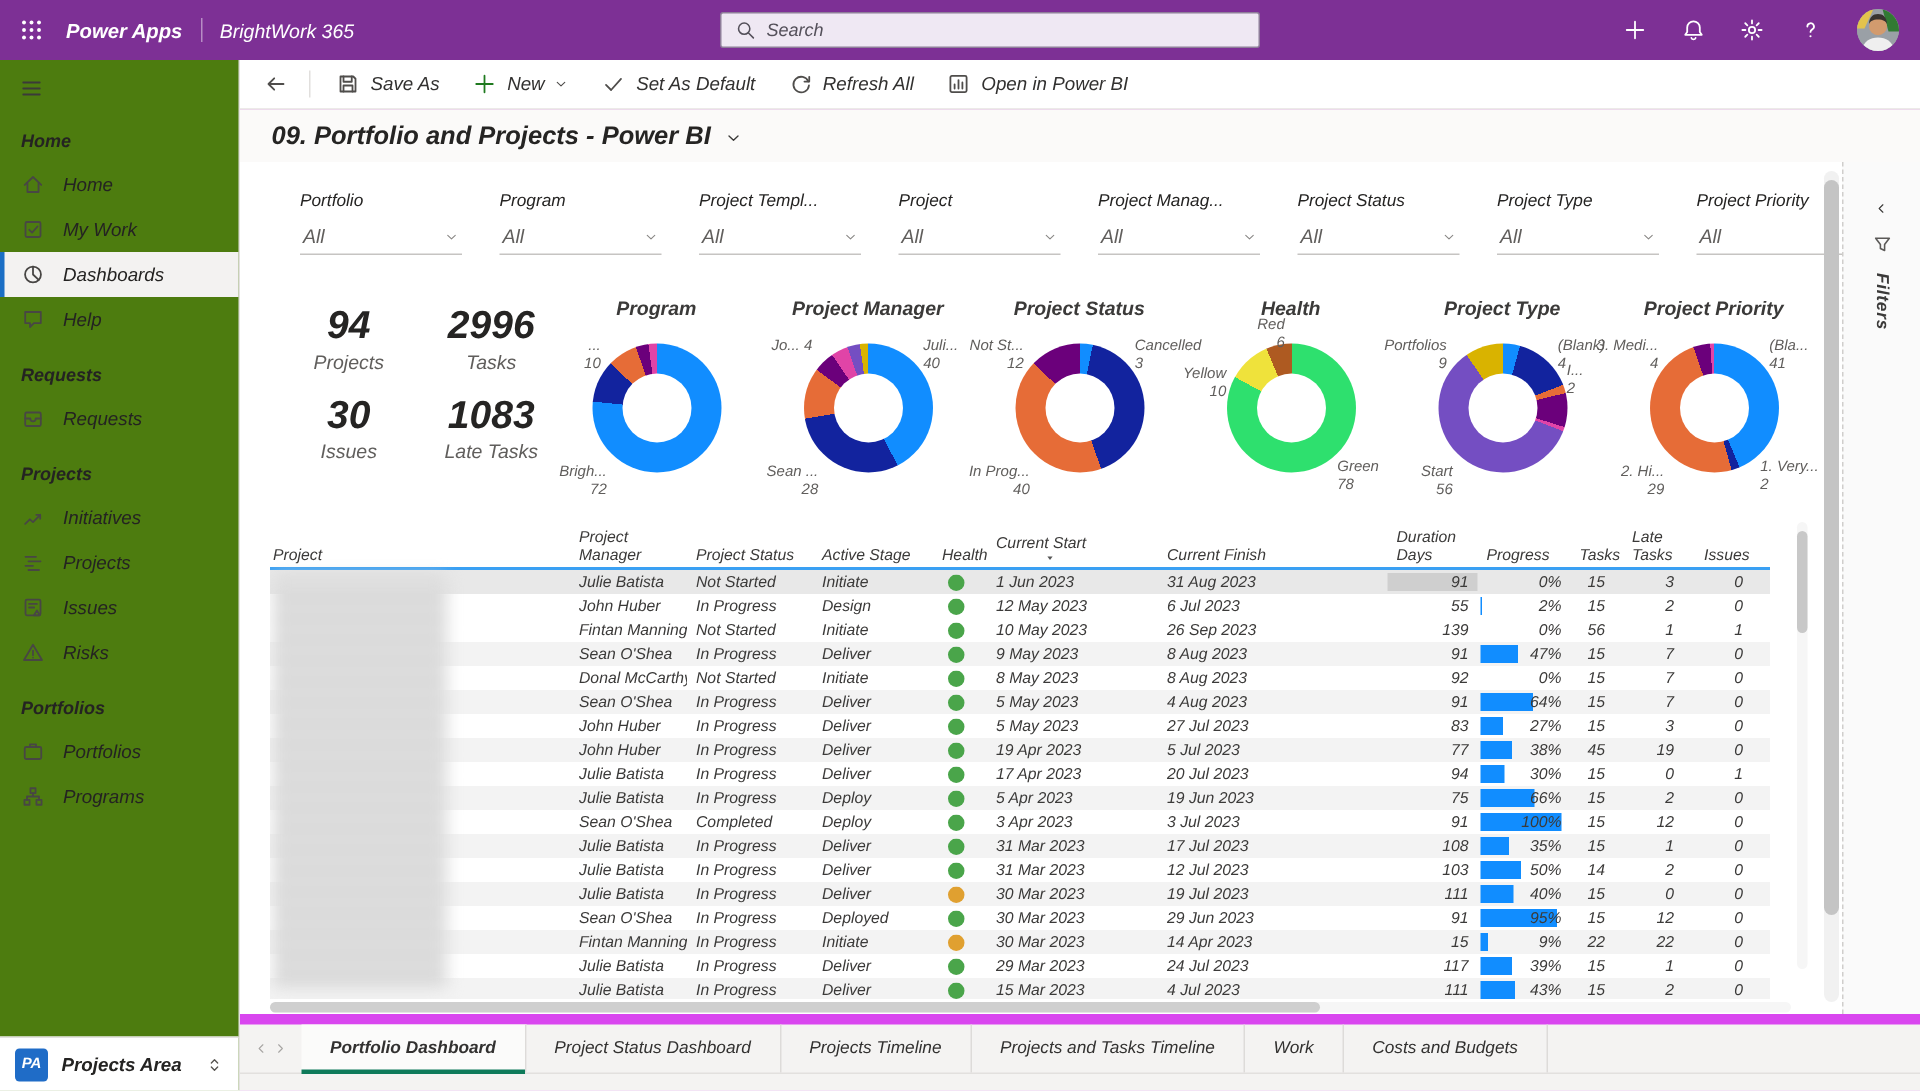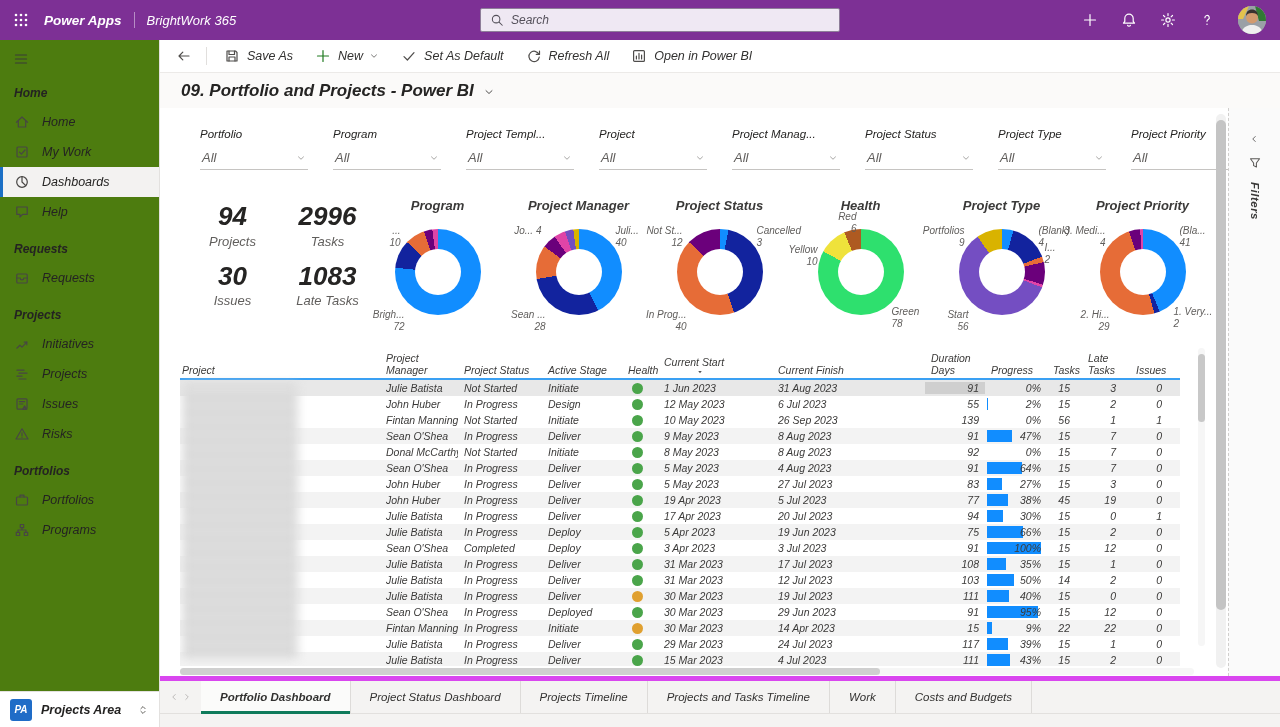--- a/index.html
+++ b/index.html
@@ -99,21 +99,21 @@
   .tbl-hscroll .thumb{position:absolute;left:0;top:0;height:7px;width:700px;background:#cfcfcf;border-radius:4px;cursor:pointer;}
   .page-scroll{position:absolute;left:1056px;top:6px;width:10px;height:554px;background:#f1f1f1;border-radius:5px;}
   .page-scroll .thumb{position:absolute;left:0;top:6px;width:10px;height:490px;background:#c4c4c4;border-radius:5px;cursor:pointer;}
 
   .filters-rail{position:absolute;left:1068px;top:0;width:52px;height:568px;background:#fafafa;border-left:1px dashed #d0cecc;}
   .rail-collapse{position:absolute;left:20px;top:26px;color:#3b3a39;cursor:pointer;display:flex;}
   .rail-funnel{position:absolute;left:19px;top:48px;color:#5b5957;display:flex;}
   .rail-text{position:absolute;left:50%;top:74px;transform:translateX(-50%);writing-mode:vertical-rl;font-size:11.5px;font-weight:600;color:#3b3a39;letter-spacing:.5px;}
 
   
-  .bottombar{position:absolute;left:0;right:0;bottom:0;height:51px;background:#f4f3f2;border-top:5px solid #d946ef;}
+  .bottombar{position:absolute;left:0;right:0;bottom:0;height:51px;background:#f4f3f2;border-top:7px solid #d946ef;}
   .tabs-row{display:flex;align-items:stretch;height:33px;border-bottom:1px solid #e2e0de;}
   .tab-arrows{display:flex;align-items:center;gap:3px;padding:0 9px;color:#a8a6a4;}
   .tab-arrow{display:flex;cursor:pointer;}
   .tab{display:flex;align-items:center;padding:0 19px;font-size:11.5px;color:#323130;border-right:1px solid #dddbd9;position:relative;cursor:pointer;white-space:nowrap;}
   .tab:first-of-type{border-left:1px solid #dddbd9;}
   .tab.active{font-weight:700;background:#fbfbfa;}
   .tab.active::after{content:"";position:absolute;left:0;right:0;bottom:-1px;height:3px;background:#0e7a5a;}
 
   
   .icon{display:inline-flex;line-height:0;}

